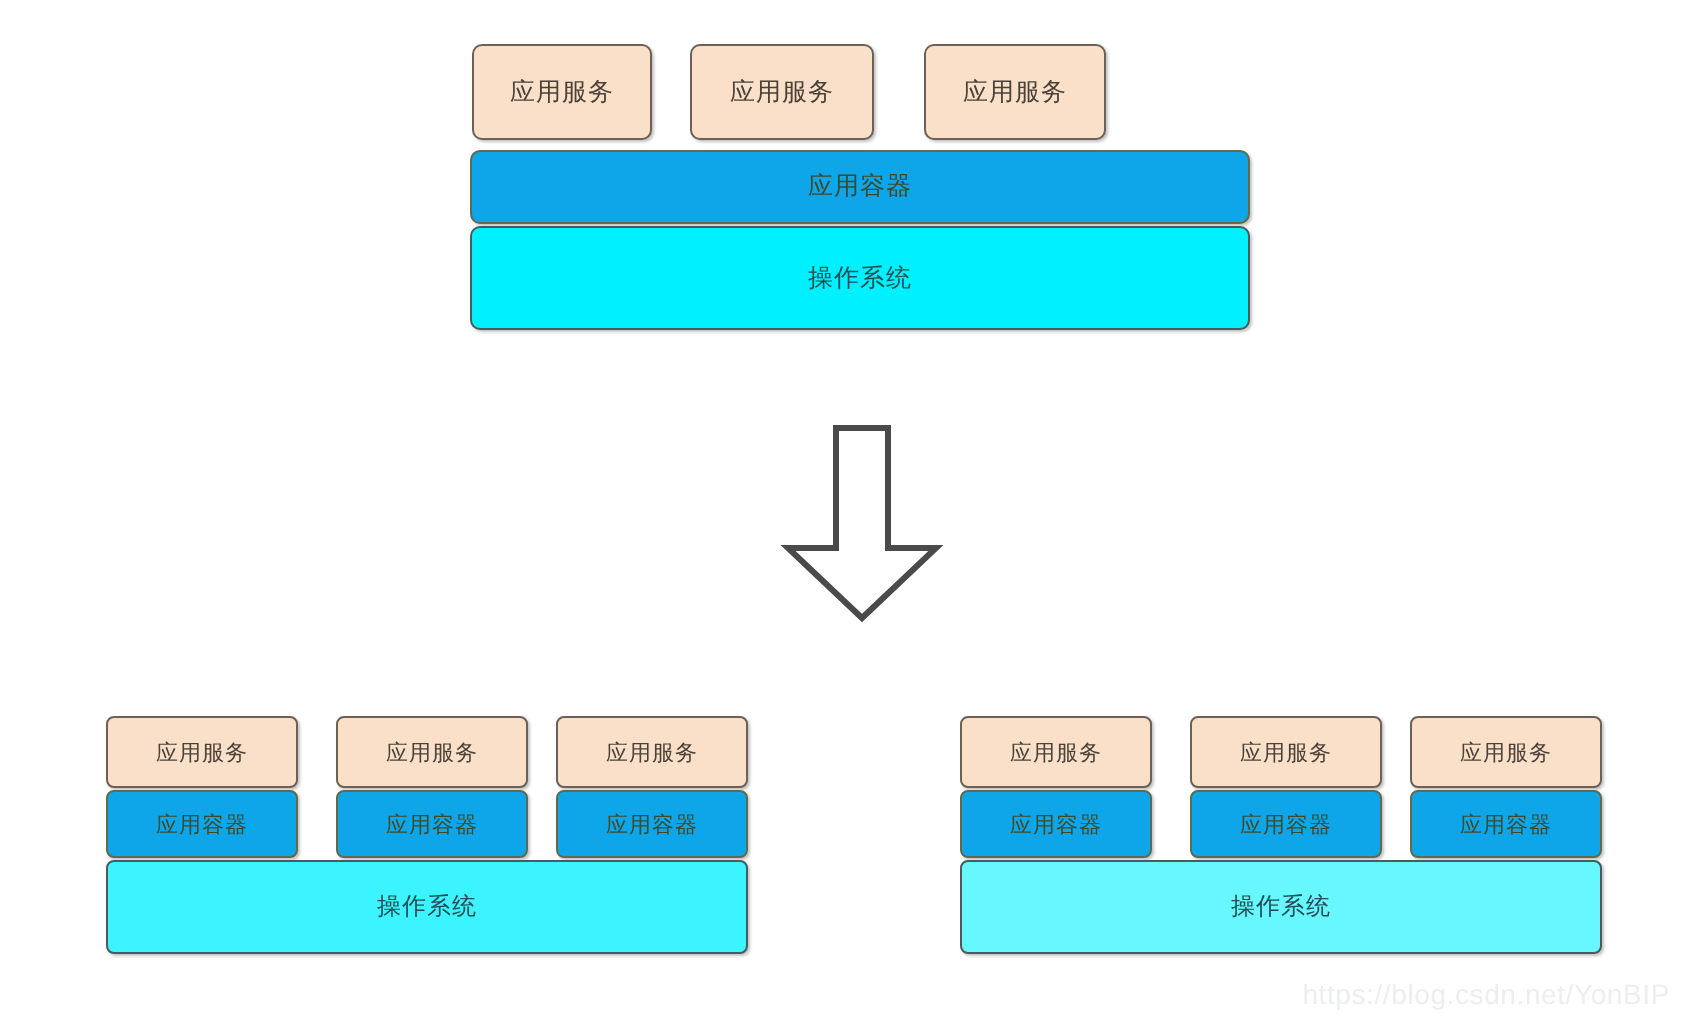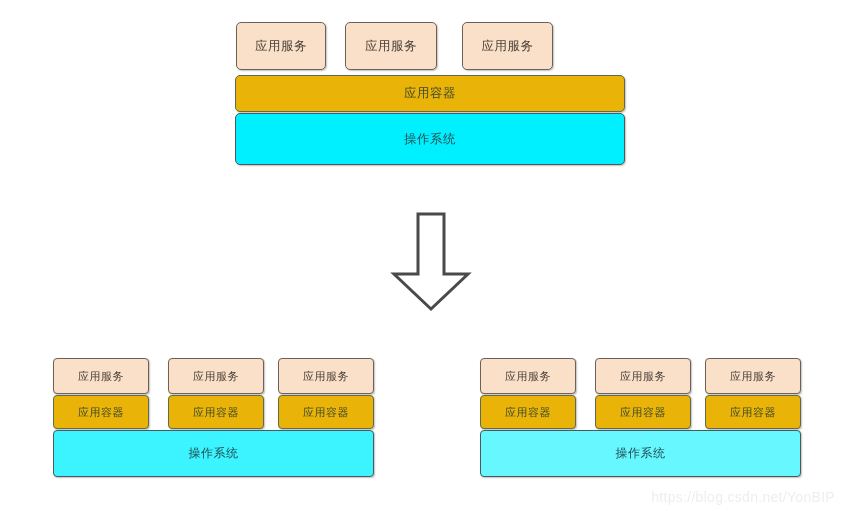--- a/index.html
+++ b/index.html
@@ -36,21 +36,21 @@
     white-space: nowrap;
     box-shadow: 1px 1px 1.5px rgba(120,120,120,0.45);
   }
 
   .box.app {
     background: #fae0c8;
     border-color: #6d6157;
     color: #4a4139;
   }
   .box.container {
-    background: #eab308;
+    background: #0ea5e9;
     border-color: #5e6b4c;
     color: #3c4a2c;
   }
   .box.os-top {
     background: #00f0ff;
     border-color: #4a5a5e;
     color: #1f4d52;
   }
   .box.os-left {
     background: #3bf4ff;

